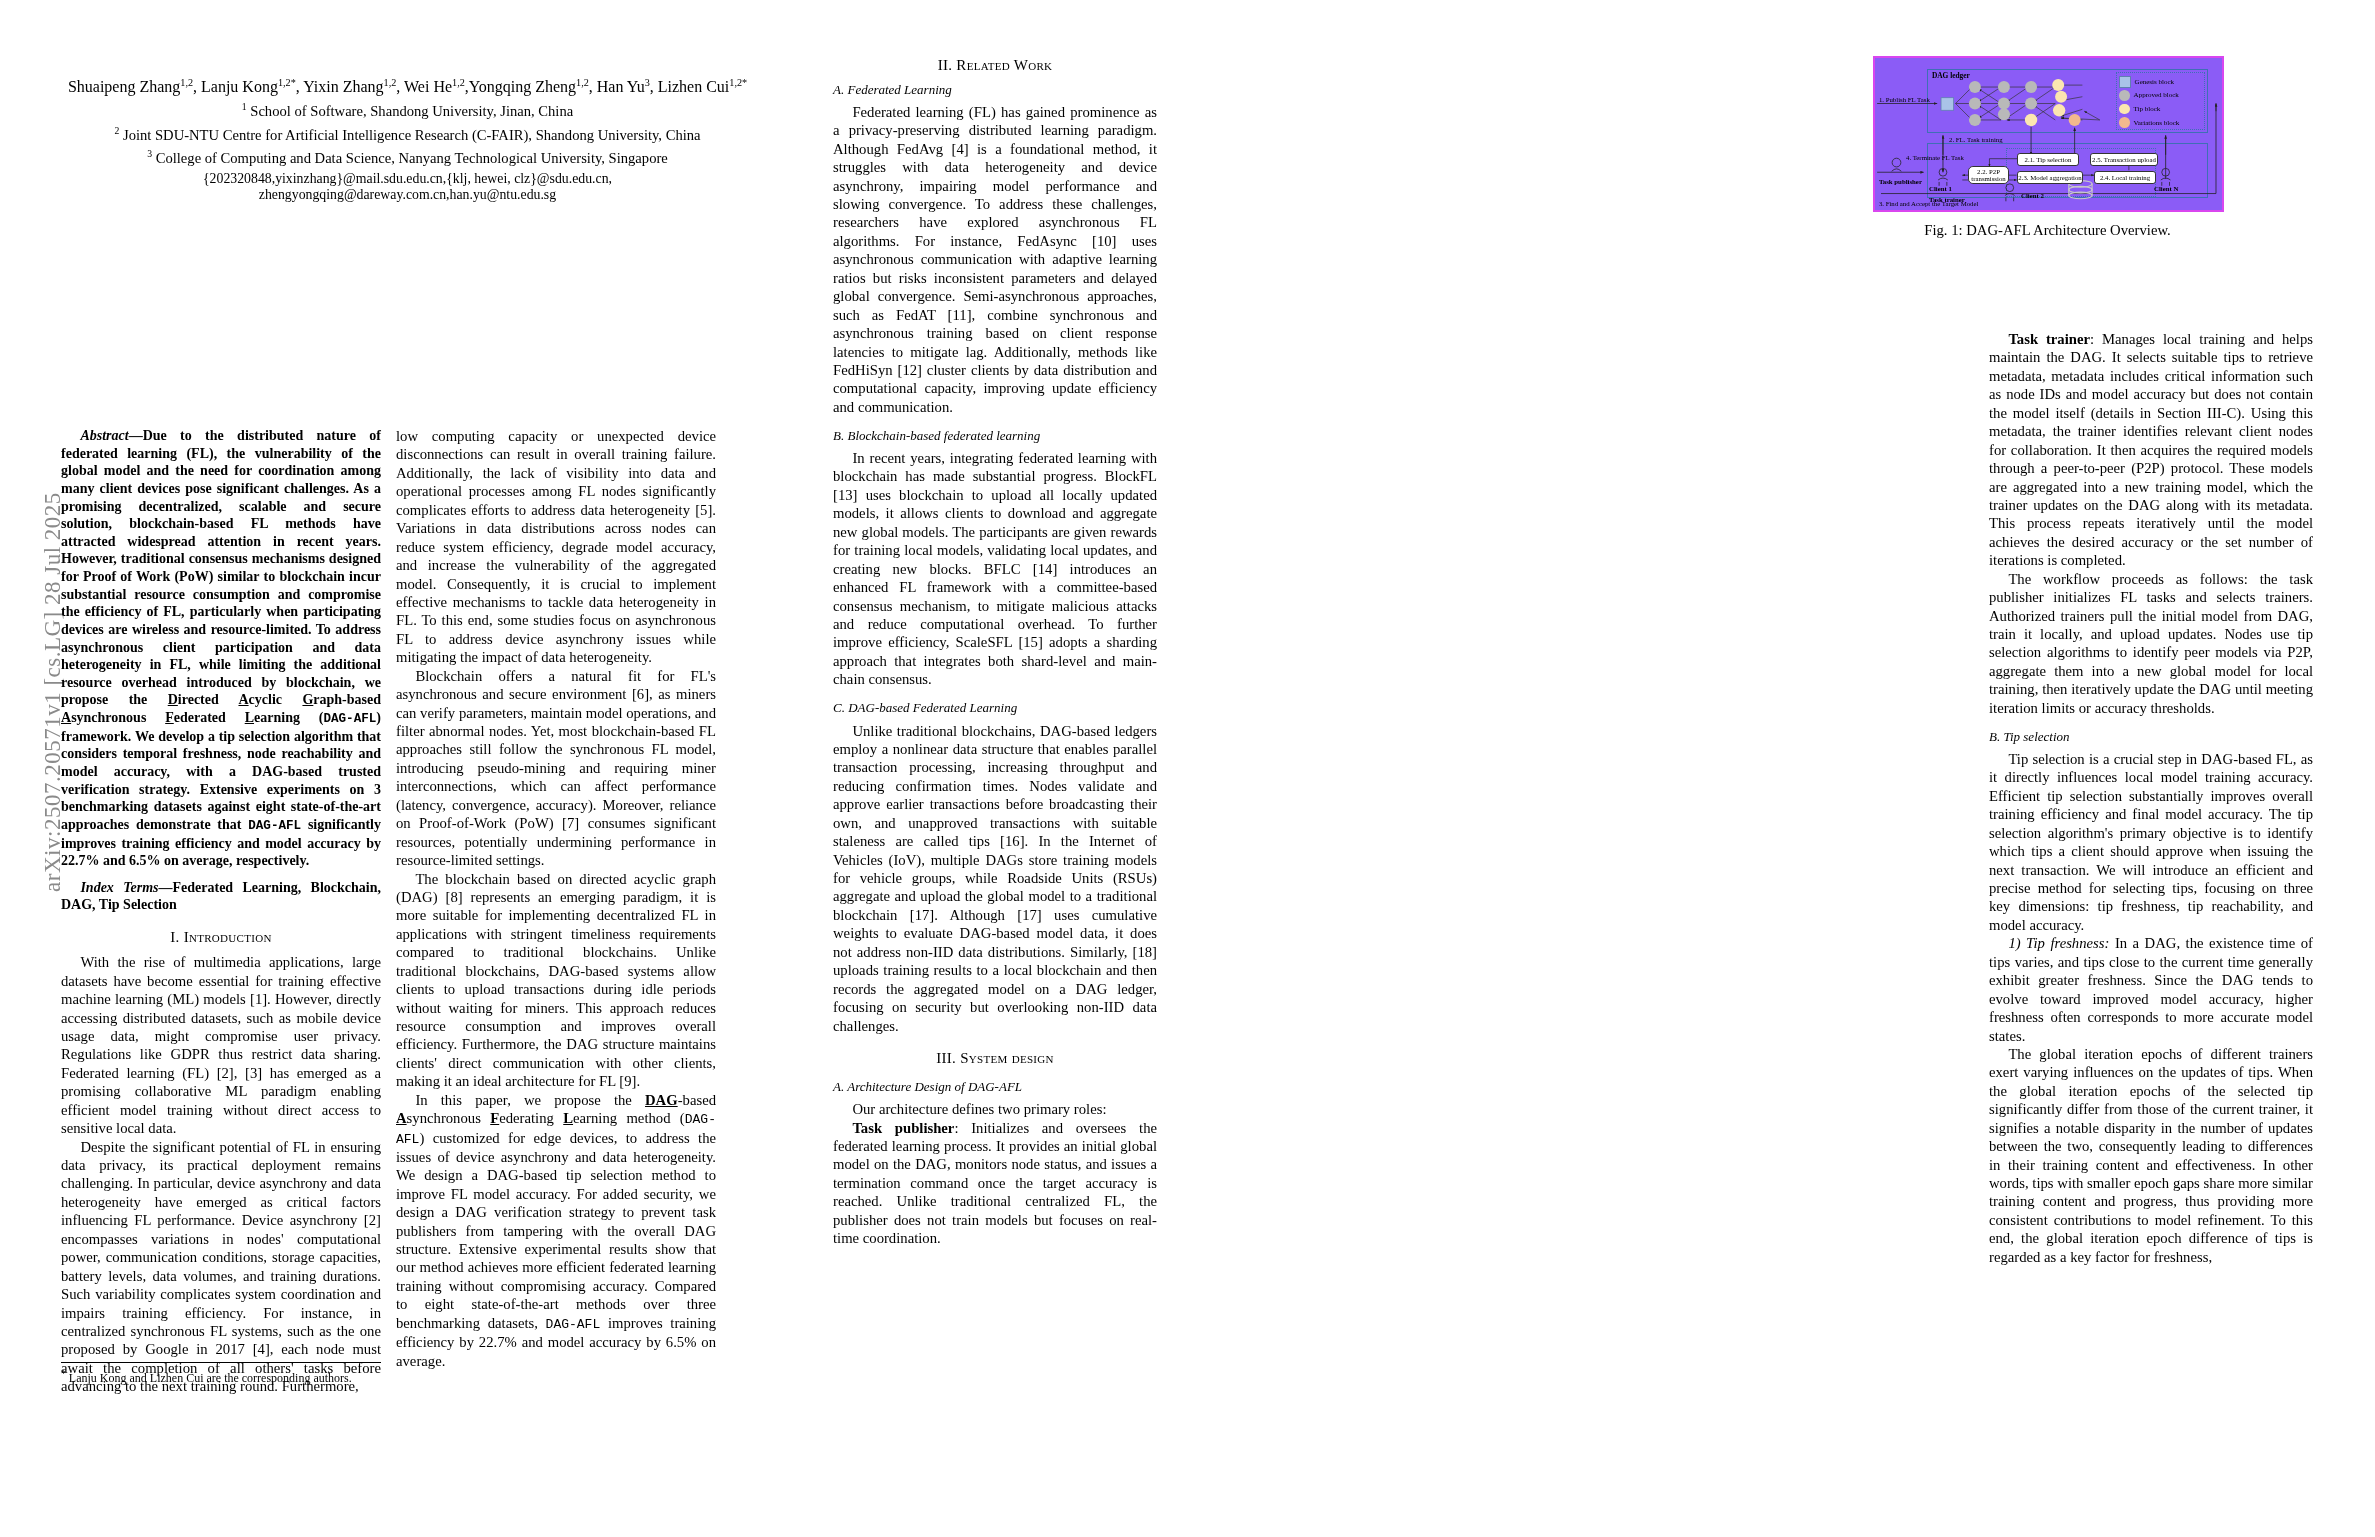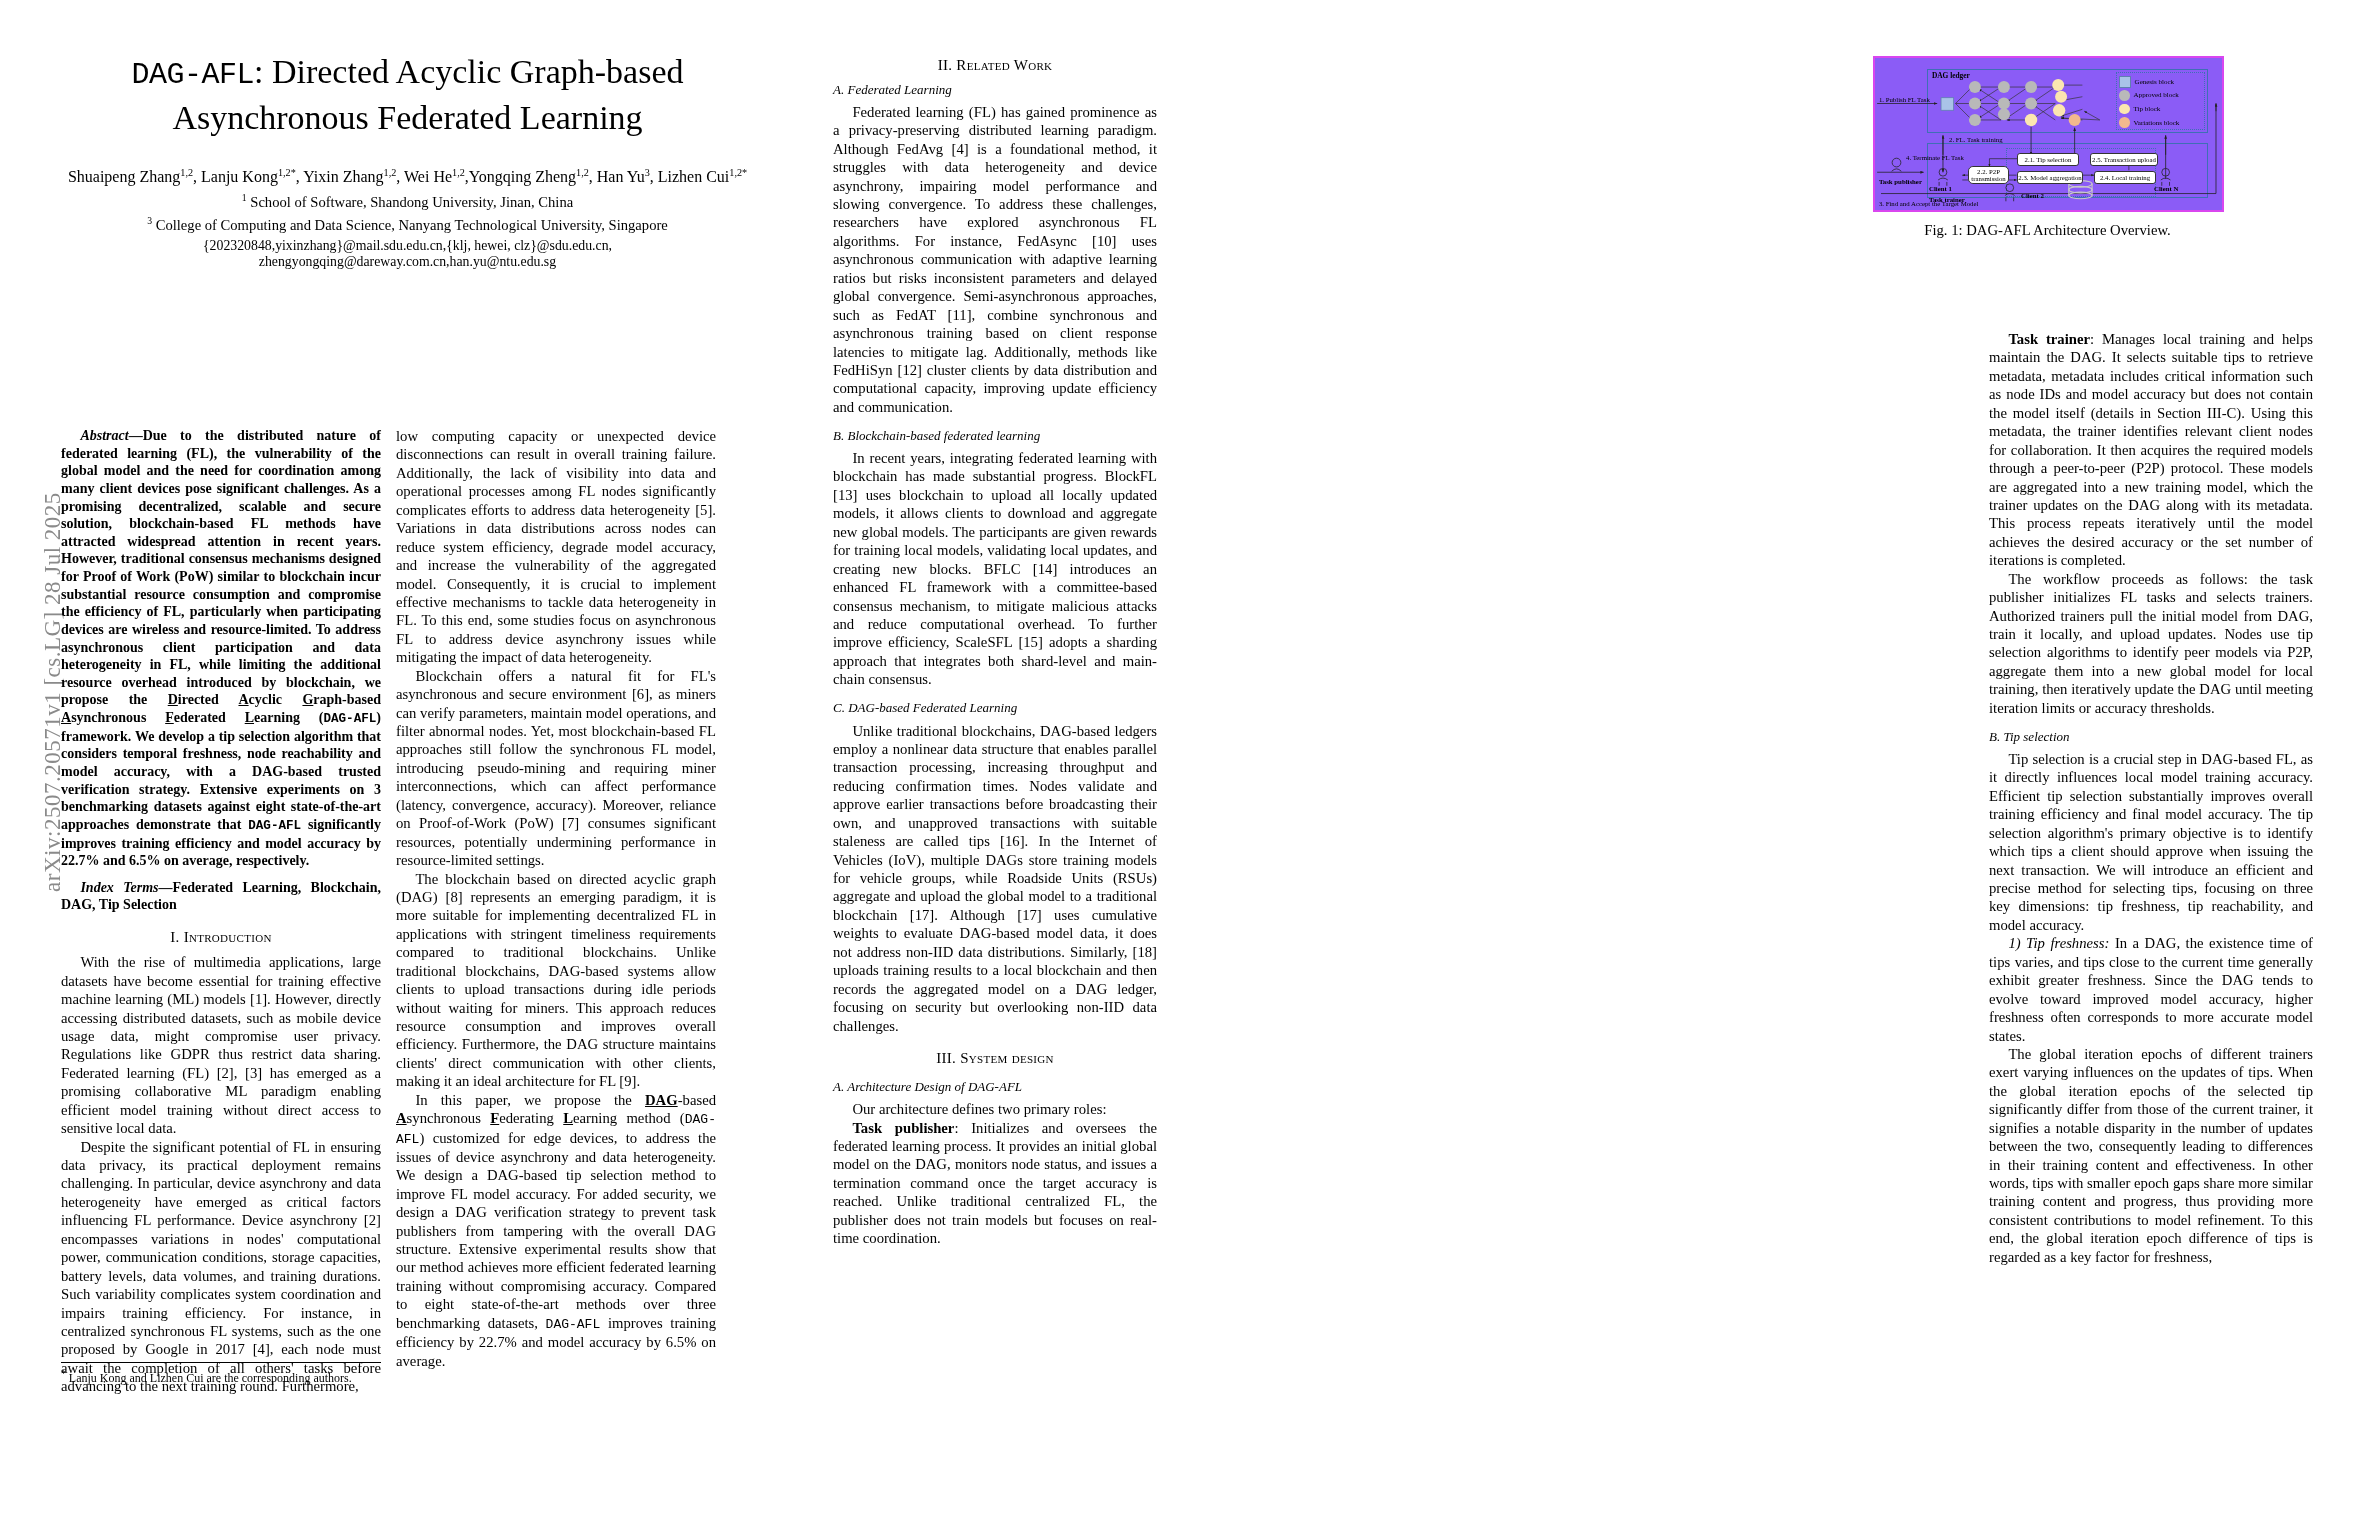--- a/index.html
+++ b/index.html
@@ -94,29 +94,28 @@
   svg.figsvg{ position:absolute; left:0; top:0; width:347px; height:152px; }
 </style>
 </head>
 <body>
 
 <div class="page">
 
   <div class="arxiv-stamp">arXiv:2507.20571v1  [cs.LG]  28 Jul 2025</div>
 
   <div class="header">
-    <div class="title">
-      <span class="mono">DAG-AFL</span><span>: Directed Acyclic Graph-based</span><br>
-      <span>Asynchronous Federated Learning</span>
-    </div>
     <div class="authors">
       Shuaipeng Zhang<sup>1,2</sup>, Lanju Kong<sup>1,2*</sup>, Yixin Zhang<sup>1,2</sup>, Wei He<sup>1,2</sup>,Yongqing Zheng<sup>1,2</sup>, Han Yu<sup>3</sup>, Lizhen Cui<sup>1,2*</sup>
     </div>
     <div class="affil">
       <sup>1</sup><span> School of Software, Shandong University, Jinan, China</span>
+    </div>
+    <div class="affil">
+      <sup>2</sup><span> Joint SDU-NTU Centre for Artificial Intelligence Research (C-FAIR), Shandong University, China</span>
     </div>
     <div class="affil">
       <sup>3</sup><span> College of Computing and Data Science, Nanyang Technological University, Singapore</span>
     </div>
     <div class="emails">{202320848,yixinzhang}@mail.sdu.edu.cn,{klj, hewei, clz}@sdu.edu.cn, zhengyongqing@dareway.com.cn,han.yu@ntu.edu.sg</div>
   </div>
 
   <div class="col c1">
     <div class="abstract">
       <span style="text-indent:19.4px;display:inline-block;width:19.4px;"></span><span class="lead">Abstract</span><span>—</span><span>Due to the distributed nature of federated learning (FL), the vulnerability of the global model and the need for coordination among many client devices pose significant challenges. As a promising decentralized, scalable and secure solution, blockchain-based FL methods have attracted widespread attention in recent years. However, traditional consensus mechanisms designed for Proof of Work (PoW) similar to blockchain incur substantial resource consumption and compromise the efficiency of FL, particularly when participating devices are wireless and resource-limited. To address asynchronous client participation and data heterogeneity in FL, while limiting the additional resource overhead introduced by blockchain, we propose the </span><span class="uline">D</span><span>irected </span><span class="uline">A</span><span>cyclic </span><span class="uline">G</span><span>raph-based </span><span class="uline">A</span><span>synchronous </span><span class="uline">F</span><span>ederated </span><span class="uline">L</span><span>earning</span>

